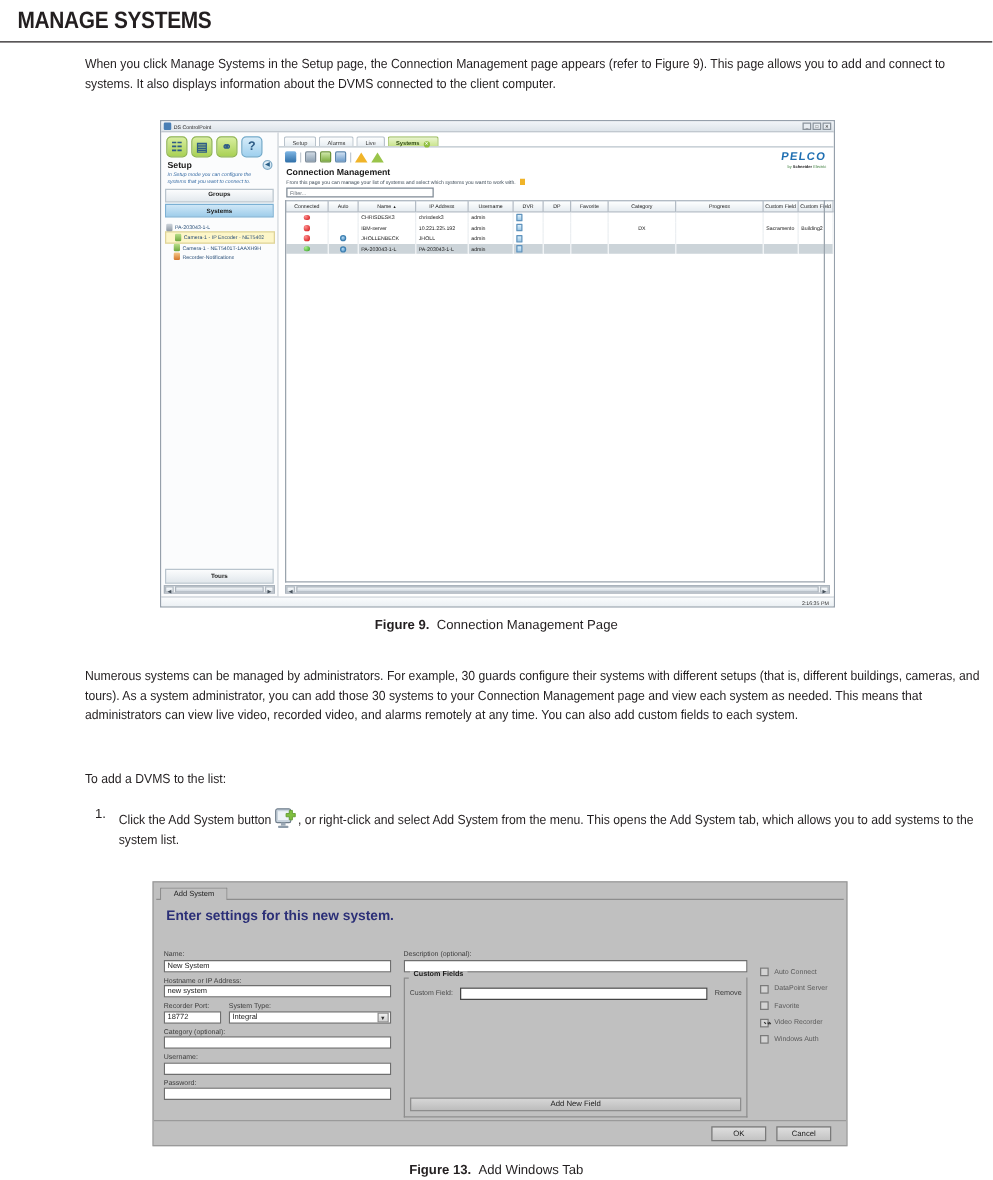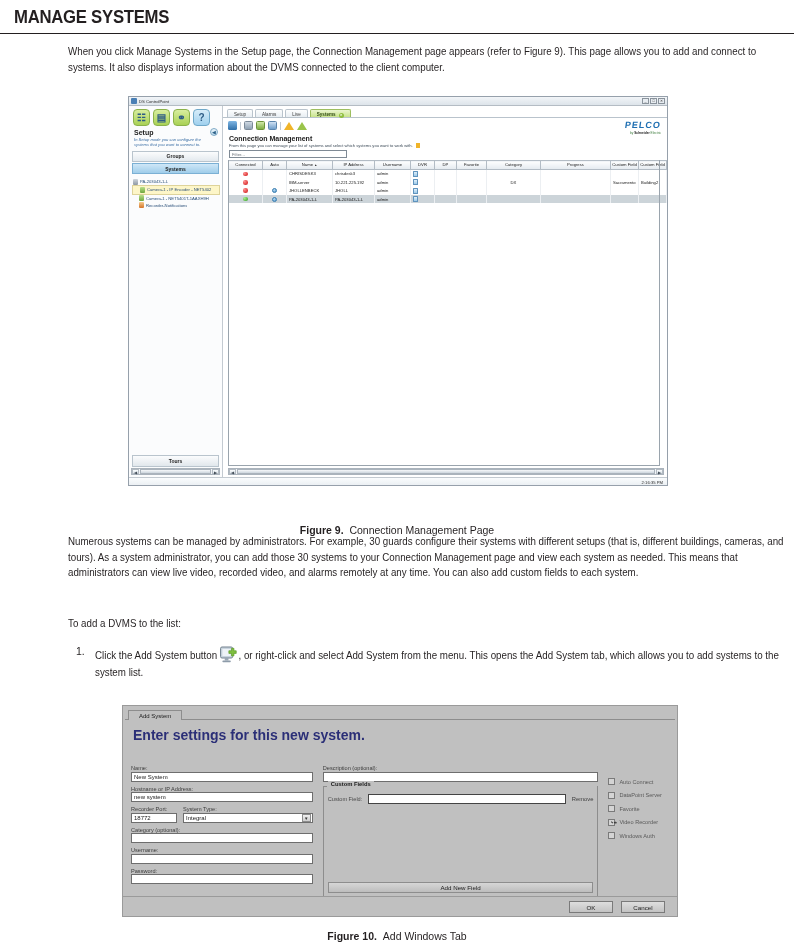--- a/index.html
+++ b/index.html
@@ -214,21 +214,21 @@
     background:#c0c0c0; border:1px solid #9a9a9a; font-size:6.5px; color:#1b1b1b;
   }
   .as-tabs { display:flex; padding:3px 0 0 5px; height:13px; }
   .as-tab {
     font-size:6px; padding:2px 10px 1px 10px; background:#c0c0c0;
     border:1px solid #8d8d8d; border-bottom:none; border-radius:1px 1px 0 0;
     position:relative; top:1px;
   }
   .as-tabline { height:1px; background:#8d8d8d; margin:0 2px; }
   .as-inner { padding:5px 8px 0 8px; position:relative; height:186px; }
-  .as-heading { font-size:14px; font-weight:bold; color:#2b2f77; margin:2px 0 22px 2px; }
+  .as-heading { font-size:11px; font-weight:bold; color:#2b2f77; margin:2px 0 22px 2px; }
   .as-cols { display:flex; gap:10px; }
   .as-col-l { width:186px; }
   .as-col-m { width:282px; }
   .as-col-r { width:62px; }
   .fld-label { font-size:5.6px; color:#3c3c3c; margin-bottom:0.5px; }
   .fld-input {
     height:10px; background:#ffffff; border:1px solid #6e6e6e;
     font-size:6px; padding:0 2px; line-height:9px; color:#1b1b1b; margin-bottom:4px;
   }
   .row2 { display:flex; gap:6px; }
@@ -494,21 +494,21 @@
           </div>
         </div>
       </div>
     </div>
 
     <div class="app-statusbar">
       <span>2:16:35 PM</span>
     </div>
   </div>
 
-  <div class="fig-caption" style="top:524px;">
+  <div class="fig-caption" style="top:494px;">
     <b>Figure 9.</b>
     &nbsp;<span>Connection Management Page</span>
   </div>
 
   <div class="body-text" style="left:68px; top:534px; width:780px;">Numerous systems can be managed by administrators. For example, 30 guards configure their systems with different setups (that is, different buildings, cameras, and tours). As a system administrator, you can add those 30 systems to your Connection Management page and view each system as needed. This means that administrators can view live video, recorded video, and alarms remotely at any time. You can also add custom fields to each system.</div>
 
   <div class="body-text" style="left:68px; top:616px; width:500px;">To add a DVMS to the list:</div>
 
   <div class="step-num" style="left:76px; top:645px;">1.</div>
   <div class="body-text" style="left:95px; top:645px; width:745px;">
@@ -608,17 +608,17 @@
       </div>
     </div>
 
     <div class="as-footer">
       <span class="as-btn">OK</span>
       <span class="as-btn">Cancel</span>
     </div>
   </div>
 
   <div class="fig-caption" style="top:930px;">
-    <b>Figure 10.</b>
+    <b>Figure 13.</b>
     &nbsp;<span>Add Windows Tab</span>
   </div>
 
 </div>
 
 </body></html>

